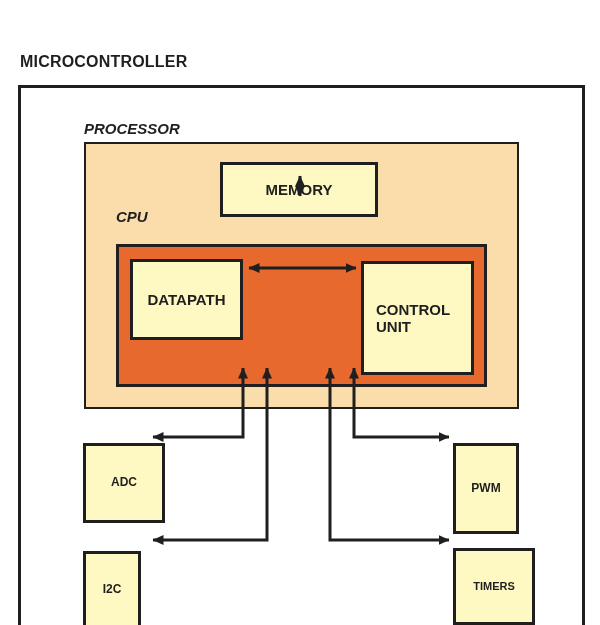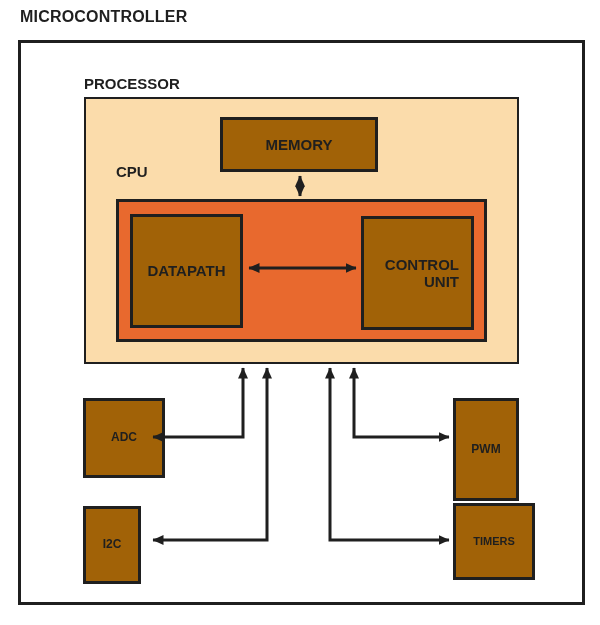--- a/index.html
+++ b/index.html
@@ -5,56 +5,56 @@
   html, body { margin: 0; padding: 0; background: #ffffff; }
   #canvas {
     position: relative;
     width: 600px;
     height: 625px;
     background: #ffffff;
     font-family: "Liberation Sans", sans-serif;
     color: #1f1f1f;
     overflow: hidden;
   }
-  .abs { position: absolute; box-sizing: border-box; }
+  .abs { position: absolute; box-sizing: border-box; margin-top: 45px; }
 
   .diagram-title {
     left: 20px; top: 8px;
     font-size: 16px; font-weight: bold; letter-spacing: 0.2px;
     white-space: nowrap;
   }
   .outer-box {
     left: 18px; top: 40px; width: 567px; height: 565px;
     border: 3px solid #1f1f1f; background: #ffffff;
   }
   .section-label {
-    font-size: 15px; font-weight: bold; white-space: nowrap;
+    font-size: 15px; font-weight: bold; white-space: nowrap; font-style: italic;
   }
   #processor-label { left: 84px; top: 75px; }
   .processor-box {
     left: 84px; top: 97px; width: 435px; height: 267px;
     border: 2px solid #1f1f1f; background: #fbdcab;
   }
   #cpu-label { left: 116px; top: 163px; }
   .cpu-box {
     left: 116px; top: 199px; width: 371px; height: 143px;
     border: 3px solid #1f1f1f; background: #e8692e;
   }
   .module {
-    border: 3px solid #1f1f1f; background: #a16207;
+    border: 3px solid #1f1f1f; background: #fef9c3;
     display: flex; align-items: center; justify-content: center;
-    text-align: right; font-weight: bold;
+    text-align: left; font-weight: bold;
   }
   .module .lbl { font-weight: bold; line-height: 1.15; }
   #memory-box  { left: 220px; top: 117px; width: 158px; height: 55px;  font-size: 15px; }
-  #datapath-box { left: 130px; top: 214px; width: 113px; height: 114px; font-size: 15px; }
+  #datapath-box { left: 130px; top: 214px; width: 113px; height: 81px; font-size: 15px; }
   #control-box  { left: 361px; top: 216px; width: 113px; height: 114px; font-size: 15px; padding: 0 12px; }
   #adc-box    { left: 83px;  top: 398px; width: 82px; height: 80px; font-size: 12px; }
   #i2c-box    { left: 83px;  top: 506px; width: 58px; height: 78px; font-size: 12px; }
-  #pwm-box    { left: 453px; top: 398px; width: 66px; height: 103px; font-size: 12px; }
+  #pwm-box    { left: 453px; top: 398px; width: 66px; height: 91px; font-size: 12px; }
   #timers-box { left: 453px; top: 503px; width: 82px; height: 77px; font-size: 11px; }
 
   #connector-layer {
     position: absolute; left: 0; top: 0; width: 600px; height: 625px;
     pointer-events: none;
   }
   #connector-layer .wire {
     stroke: #1f1f1f; stroke-width: 3; fill: none;
   }
 </style>

